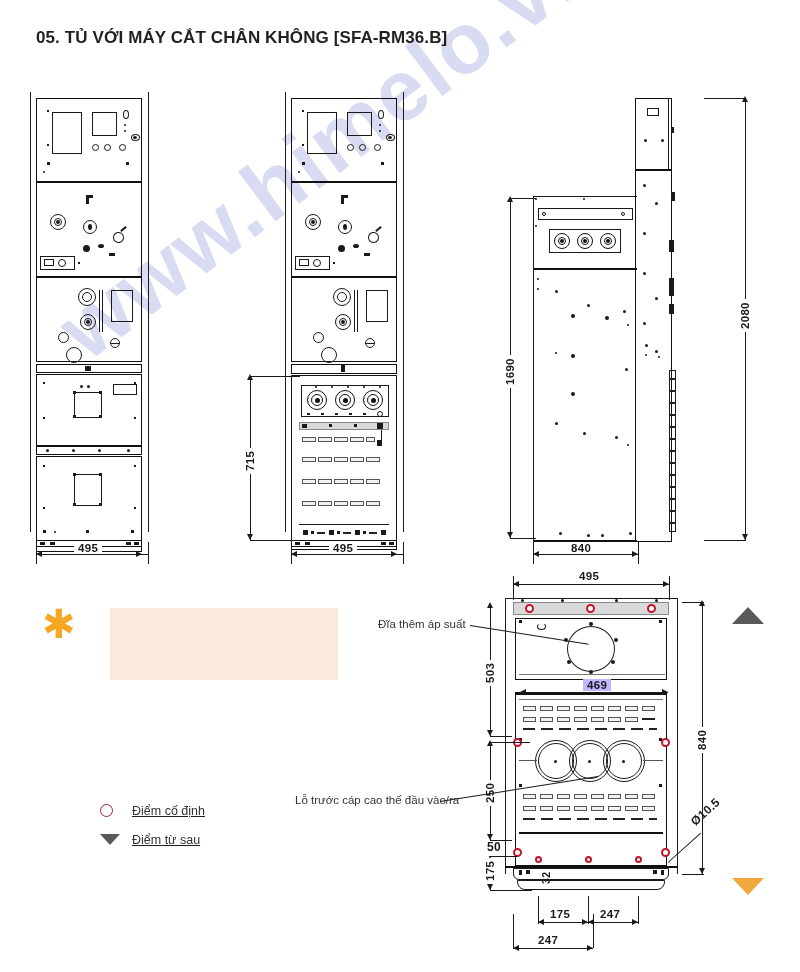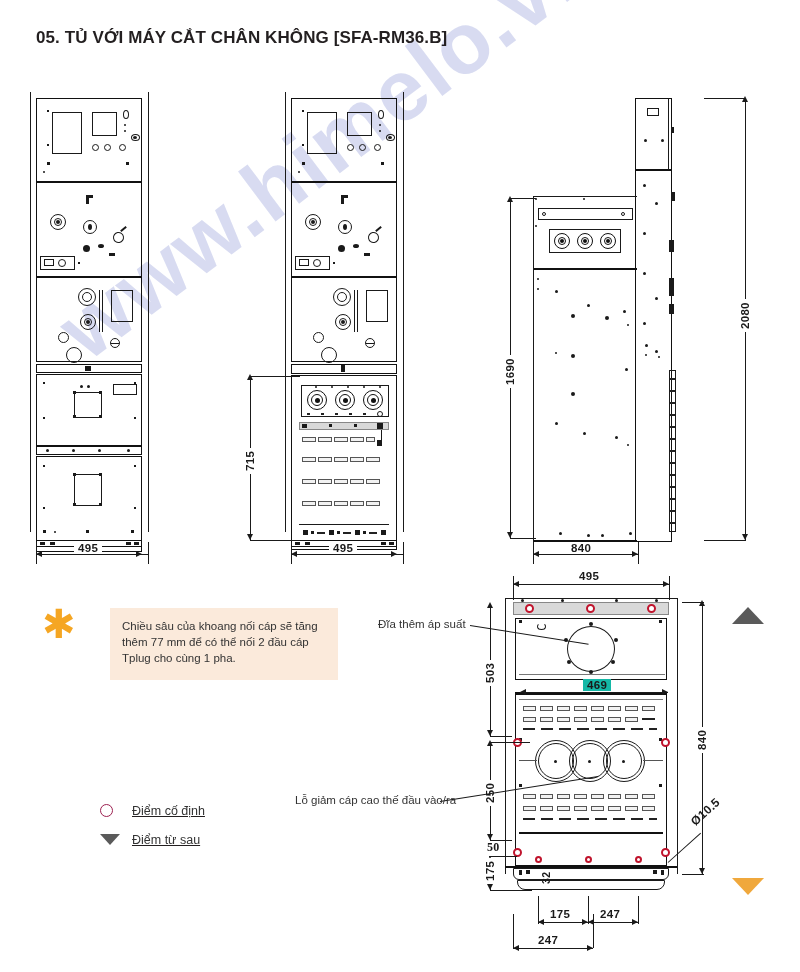--- a/index.html
+++ b/index.html
@@ -484,21 +484,20 @@
     <div class="dimline" style="left:8px;top:14px;width:105px;"></div>
     <div class="ah ah-l" style="left:8px;top:11px;"></div>
     <div class="ah ah-r" style="left:107px;top:11px;"></div>
     <div class="tick" style="left:8px;top:2px;width:1px;height:22px;"></div>
     <div class="tick" style="left:113px;top:2px;width:1px;height:22px;"></div>
     <div class="dim" style="left:42px;top:2px;background:#fff;padding:0 4px;">840</div>
   </div>
 
   <div class="asterisk">✱</div>
   <div class="notebox"></div>
-  <div class="notetext">Chiều sâu của khoang nối cáp sẽ tăng thêm 77 mm để có thể nối 2 đầu cáp Tplug cho cùng 1 pha.</div>
 
   <div class="legend">
     <div class="lg-row">
       <div class="lg-ico">
           <div class="lg-circ"></div>
         </div>
       <div class="lg-lab">Điểm cố định</div>
     </div>
     <div class="lg-row">
       <div class="lg-ico">
@@ -632,21 +631,21 @@
 
   <div class="dw" style="left:505px;top:568px;width:180px;height:32px;">
     <div class="dimline" style="left:8px;top:16px;width:156px;"></div>
     <div class="ah ah-l" style="left:8px;top:13px;"></div>
     <div class="ah ah-r" style="left:158px;top:13px;"></div>
     <div class="tick" style="left:8px;top:8px;width:1px;height:24px;"></div>
     <div class="tick" style="left:164px;top:8px;width:1px;height:24px;"></div>
     <div class="dim" style="left:70px;top:2px;background:#fff;padding:0 4px;">495</div>
   </div>
 
-  <div class="dim" style="left:583px;top:679px;background:#14b8a6;padding:0 4px;z-index:18;">469</div>
+  <div class="dim" style="left:583px;top:679px;background:#c4b5fd;padding:0 4px;z-index:18;">469</div>
   <div class="dimline" style="left:520px;top:692px;width:148px;z-index:16;"></div>
   <div class="ah ah-l" style="left:520px;top:689px;z-index:16;"></div>
   <div class="ah ah-r" style="left:662px;top:689px;z-index:16;"></div>
 
   <div class="dw" style="left:678px;top:598px;width:50px;height:290px;">
     <div class="dimline v" style="left:24px;top:4px;width:1px;height:272px;"></div>
     <div class="ah ah-u" style="left:21px;top:2px;"></div>
     <div class="ah ah-d" style="left:21px;top:270px;"></div>
     <div class="dimline" style="left:4px;top:4px;width:22px;"></div>
     <div class="dimline" style="left:4px;top:276px;width:22px;"></div>
@@ -663,21 +662,21 @@
 
   <div class="dw" style="left:466px;top:740px;width:45px;height:110px;">
     <div class="dimline v" style="left:24px;top:2px;width:1px;height:98px;"></div>
     <div class="ah ah-u" style="left:21px;top:0;"></div>
     <div class="ah ah-d" style="left:21px;top:94px;"></div>
     <div class="dimline" style="left:24px;top:2px;width:40px;"></div>
     <div class="dimline" style="left:24px;top:100px;width:22px;"></div>
     <div class="dim v" style="left:18px;top:66px;background:#fff;padding:0 3px;">250</div>
   </div>
 
-  <div class="dim" style="left:487px;top:840px;font-size:12px;z-index:18;font-family:Liberation Serif, serif;">50</div>
+  <div class="dim" style="left:487px;top:840px;font-size:12px;z-index:18;">50</div>
   <div class="dimline" style="left:489px;top:856px;width:28px;z-index:16;"></div>
 
   <div class="dw" style="left:466px;top:856px;width:45px;height:46px;">
     <div class="dimline v" style="left:24px;top:2px;width:1px;height:32px;"></div>
     <div class="ah ah-u" style="left:21px;top:0;"></div>
     <div class="ah ah-d" style="left:21px;top:28px;"></div>
     <div class="dimline" style="left:24px;top:34px;width:42px;"></div>
     <div class="dim v" style="left:18px;top:28px;background:#fff;padding:0 3px;">175</div>
   </div>
 
@@ -707,19 +706,19 @@
     <div class="tick" style="left:88px;top:-16px;width:1px;height:34px;"></div>
     <div class="dim" style="left:30px;top:4px;background:#fff;padding:0 3px;">247</div>
   </div>
 
   <div class="dim" style="left:688px;top:818px;transform:rotate(-42deg);transform-origin:left top;font-size:12px;z-index:18;">Ø10.5</div>
   <div class="leader" style="left:668px;top:862px;width:44px;transform:rotate(-42deg);"></div>
 
   <div class="callout" style="left:378px;top:618px;">Đĩa thêm áp suất</div>
   <div class="leader" style="left:470px;top:625px;width:120px;transform:rotate(9deg);"></div>
 
-  <div class="callout" style="left:295px;top:794px;">Lỗ giảm cáp cao thế đầu vào/ra</div>
+  <div class="callout" style="left:295px;top:794px;">Lỗ trước cáp cao thế đầu vào/ra</div>
   <div class="leader" style="left:440px;top:801px;width:160px;transform:rotate(-9deg);"></div>
 
   <div class="vm-up" style="left:732px;top:607px;"></div>
   <div class="vm-dn" style="left:732px;top:878px;"></div>
 
 </div>
 
 </body></html>

